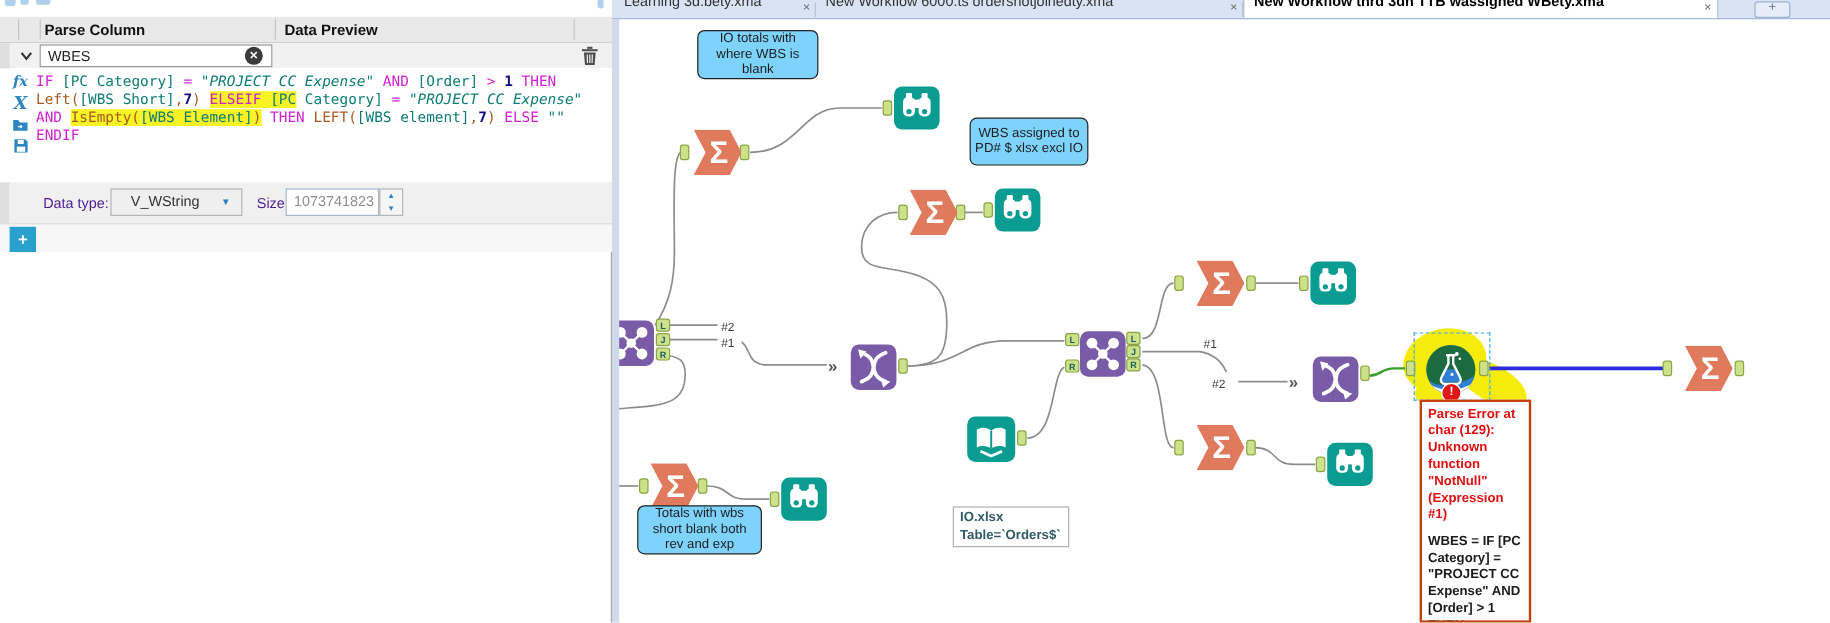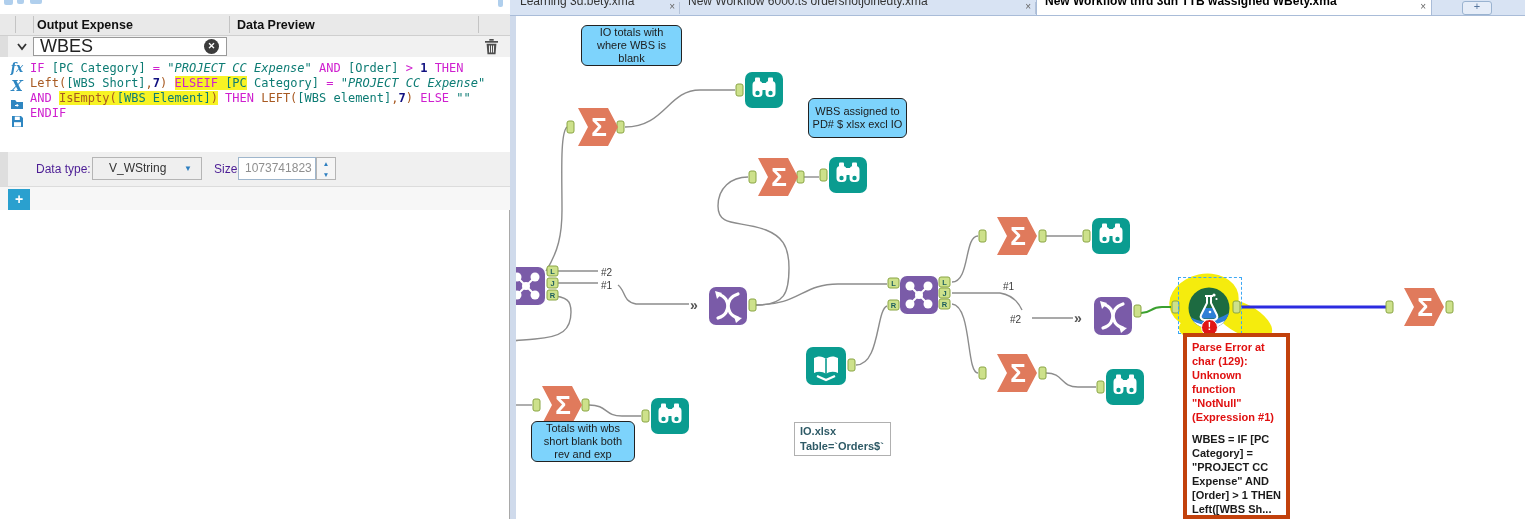--- a/index.html
+++ b/index.html
@@ -14,21 +14,21 @@
   .frag { position:absolute; background:#9cc3e8; opacity:.8; border-radius:2px; }
   .lp-header { position:absolute; left:0; top:14px; width:510px; height:22px;
                background:#e9e9e9; border-bottom:1px solid #cfcfcf; }
   .lp-header .sep { position:absolute; top:2px; bottom:2px; width:1px; background:#c4c4c4; }
   .hcell { position:absolute; top:0; height:22px; line-height:22px; font-size:12.5px;
            font-weight:bold; color:#111; }
   .lp-row { position:absolute; left:0; top:36px; width:510px; height:21px; background:#f1f1f1; }
   .handle { position:absolute; left:1px; top:3px; font-size:11px; color:#8a8a8a; }
   .chev-btn { position:absolute; left:12px; top:3px; width:20px; height:15px; }
   .name-input { position:absolute; left:33px; top:1px; width:194px; height:19px;
-                border:1px solid #9a9a9a; background:#fff; font-size:18px; padding:0 22px 0 6px;
+                border:1px solid #9a9a9a; background:#fff; font-size:12px; padding:0 22px 0 6px;
                 font-family:"Liberation Sans",sans-serif; color:#222; }
   .clear-btn { position:absolute; left:204px; top:3px; width:15px; height:15px; border-radius:50%;
                background:#3b3b3b; color:#fff; font-size:9px; font-weight:bold; text-align:center;
                line-height:15px; cursor:pointer; }
   .trash-btn { position:absolute; left:484px; top:2px; width:16px; height:17px; }
   .lp-editor { position:absolute; left:0; top:57px; width:510px; height:95px; background:#fff; }
   .edge-strip { position:absolute; left:0; top:36px; width:8px; height:171px; background:#dedede; }
   .ed-icons { position:absolute; left:8px; top:2px; width:19px; }
   .ed-ic { width:18px; height:17px; display:flex; align-items:center; justify-content:center;
            color:#2e86c1; cursor:pointer; margin-bottom:1px; }
@@ -87,43 +87,43 @@
   .annot { position:absolute; background:#7dd3fc; border:1.4px solid #222; border-radius:6px;
            font-size:11px; line-height:13px; color:#1c1c1c; text-align:center;
            display:flex; align-items:center; justify-content:center; padding:2px 3px; cursor:pointer; }
   .annot-io { position:absolute; background:#fff; border:1px solid #b0b0b0; font-size:11px;
               line-height:15px; color:#2e5a66; font-weight:bold; padding:1px 5px; cursor:pointer;margin-top:31px; }
 
   .sel-box { position:absolute; border:1px dashed #3da8f5; background:transparent; }
   .err-badge { position:absolute; width:17px; height:17px; border-radius:50%; background:#e01616;
                border:1.5px solid #fff; color:#fff; font-size:10px; font-weight:bold;
                text-align:center; line-height:14px; }
-  .tooltip { position:absolute; left:673px; top:333px; width:107px; height:186px; background:#fff;
-             border:4px solid #c2410c; padding:3px 5px; font-size:11px; line-height:14px;
+  .tooltip { position:absolute; left:673px; top:333px; width:93px; height:186px; background:#fff;
+             border:2px solid #c2410c; padding:3px 5px; font-size:11px; line-height:14px;
              overflow:hidden; word-break:break-word; }
   .tooltip .err { color:#e01010; font-weight:bold; }
   .tooltip .expr { color:#1a1a1a; font-weight:700; margin-top:8px; }
 </style>
 </head>
 <body>
 
 <div id="root">
 
   <div id="left-panel">
     <div class="lp-topstrip">
       <div class="frag" style="left:4px;top:-5px;width:9px;height:10px;"></div>
       <div class="frag" style="left:17px;top:-6px;width:7px;height:10px;"></div>
       <div class="frag" style="left:30px;top:-5px;width:12px;height:9px;"></div>
       <div class="frag" style="left:498px;top:-4px;width:5px;height:11px;"></div>
     </div>
 
     <div class="lp-header">
       <div class="sep" style="left:15px"></div>
       <div class="sep" style="left:33px"></div>
-      <div class="hcell" style="left:37px">Output Expense</div>
+      <div class="hcell" style="left:37px">Parse Column</div>
       <div class="sep" style="left:229px"></div>
       <div class="hcell" style="left:237px">Data Preview</div>
       <div class="sep" style="left:478px"></div>
     </div>
 
     <div class="lp-row">
       <div class="handle">≡</div>
       <div class="chev-btn">
         <svg width="20" height="15" viewBox="0 0 20 15">
             <polyline points="6,5 10,10 14,5" fill="none" stroke="#333" stroke-width="1.8"></polyline>

